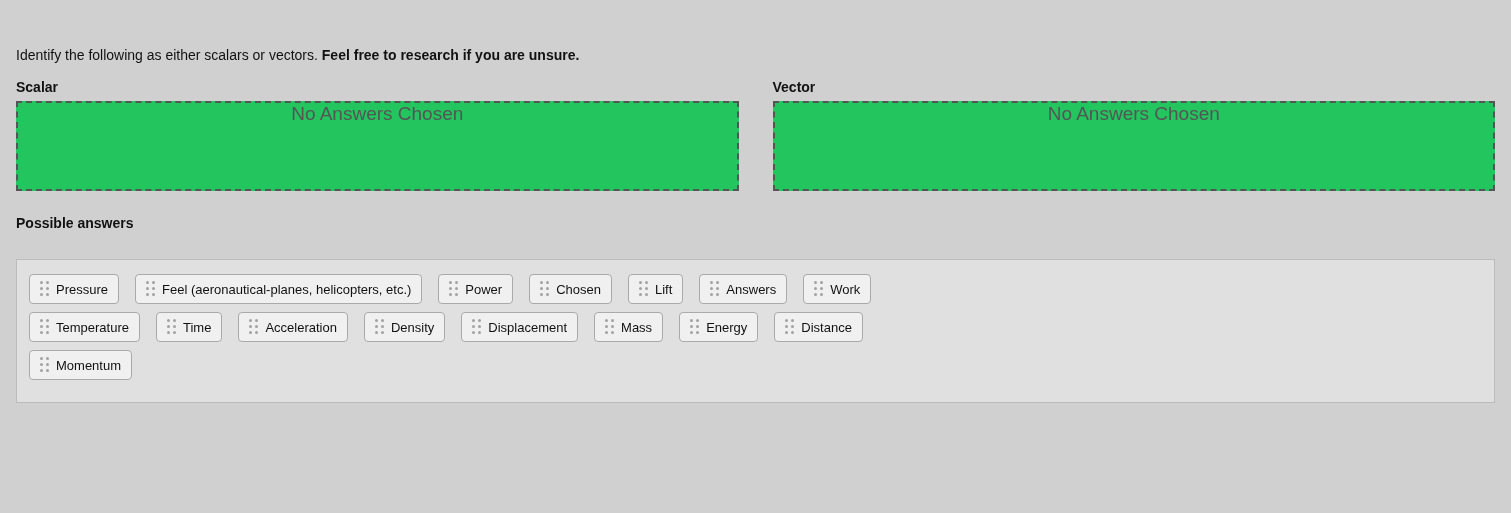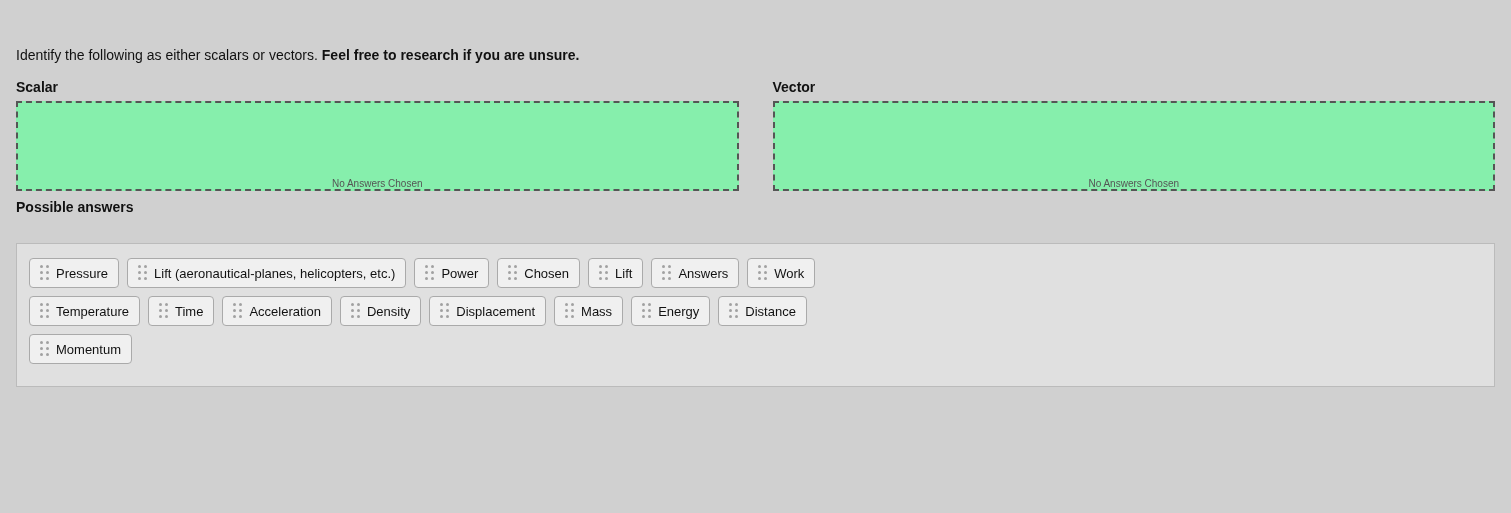--- a/index.html
+++ b/index.html
@@ -15,57 +15,57 @@
       margin-bottom: 16px;
       color: #111;
       margin-top: 31px;
     }
     .instruction strong {
       font-weight: bold;
     }
     .drop-zones {
       display: flex;
       gap: 4px;
-      margin-bottom: 8px;
+      margin-bottom: 24px;
     }
     .drop-zone-wrapper {
       flex: 1;
     }
     .drop-zone-wrapper:first-child {
       margin-right: 30px;
     }
     .drop-zone-label {
       font-weight: bold;
       font-size: 14px;
       margin-bottom: 6px;
     }
     .drop-zone {
       border: 2px dashed #555;
       min-height: 90px;
-      background: #86efac;
+      background: #22c55e;
       display: flex;
-      align-items: flex-end;
+      align-items: flex-start;
       justify-content: center;
       color: #555;
-      font-size: 10px;
+      font-size: 19px;
     }
     .possible-answers-label {
       font-weight: bold;
       font-size: 14px;
       margin-bottom: 28px;
     }
     .answers-container {
       background: #e0e0e0;
       border: 1px solid #bbb;
       padding: 14px 12px;
     }
     .answers-row {
       display: flex;
       flex-wrap: nowrap;
-      gap: 8px;
+      gap: 16px;
       margin-bottom: 8px;
       align-items: center;
       text-align: center;
     }
     .answer-chip {
       display: flex;
       align-items: center;
       gap: 6px;
       background: #f0f0f0;
       border: 1px solid #aaa;
@@ -130,21 +130,21 @@
       </div>
       <div class="answer-chip" draggable="true">
         <span class="drag-icon">
           <span></span>
           <span></span>
           <span></span>
           <span></span>
           <span></span>
           <span></span>
         </span>
-        <span>Lift (aeronautical-planes, helicopters, etc.)</span>
+        <span>Feel (aeronautical-planes, helicopters, etc.)</span>
       </div>
       <div class="answer-chip" draggable="true">
         <span class="drag-icon">
           <span></span>
           <span></span>
           <span></span>
           <span></span>
           <span></span>
           <span></span>
         </span>

